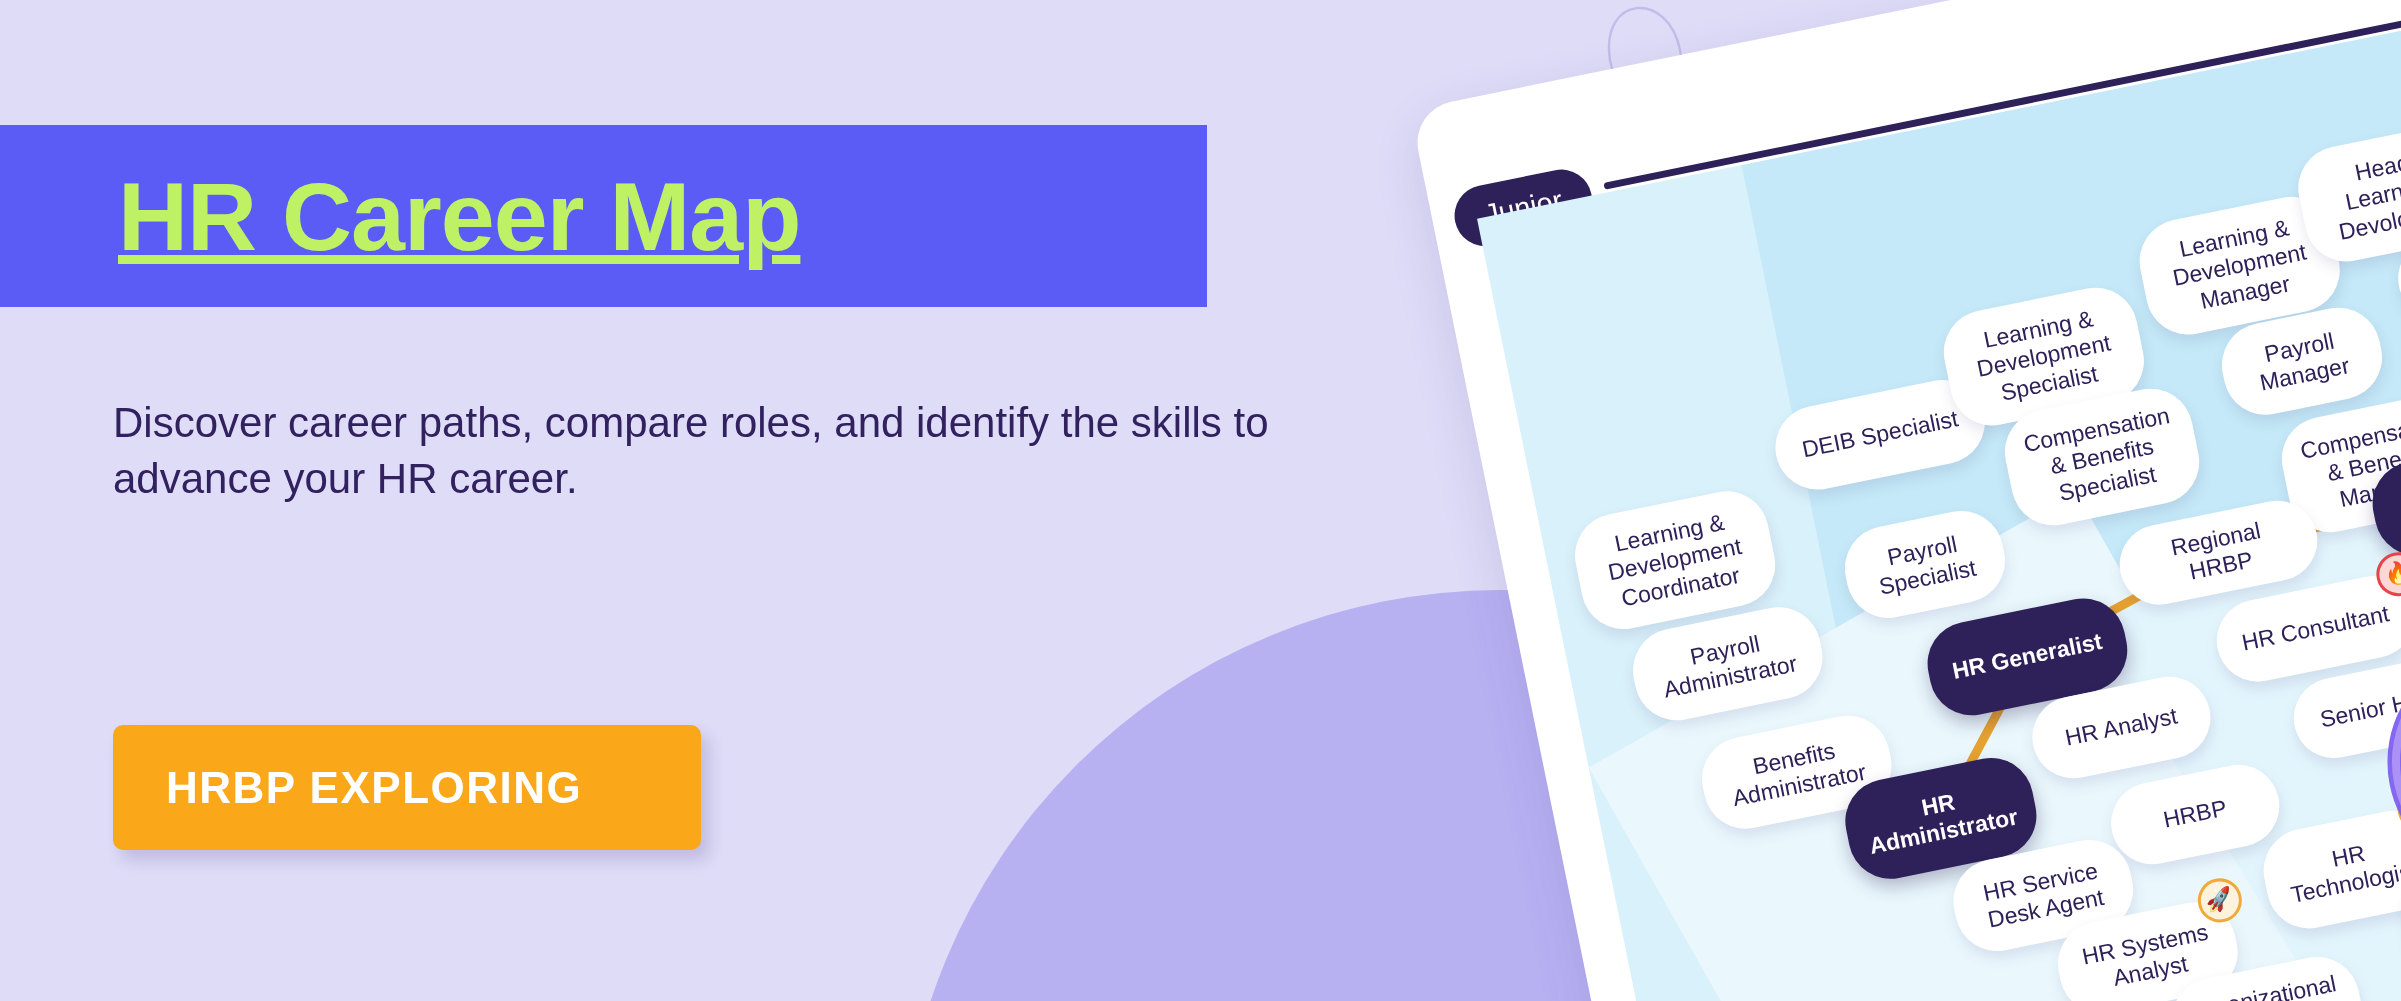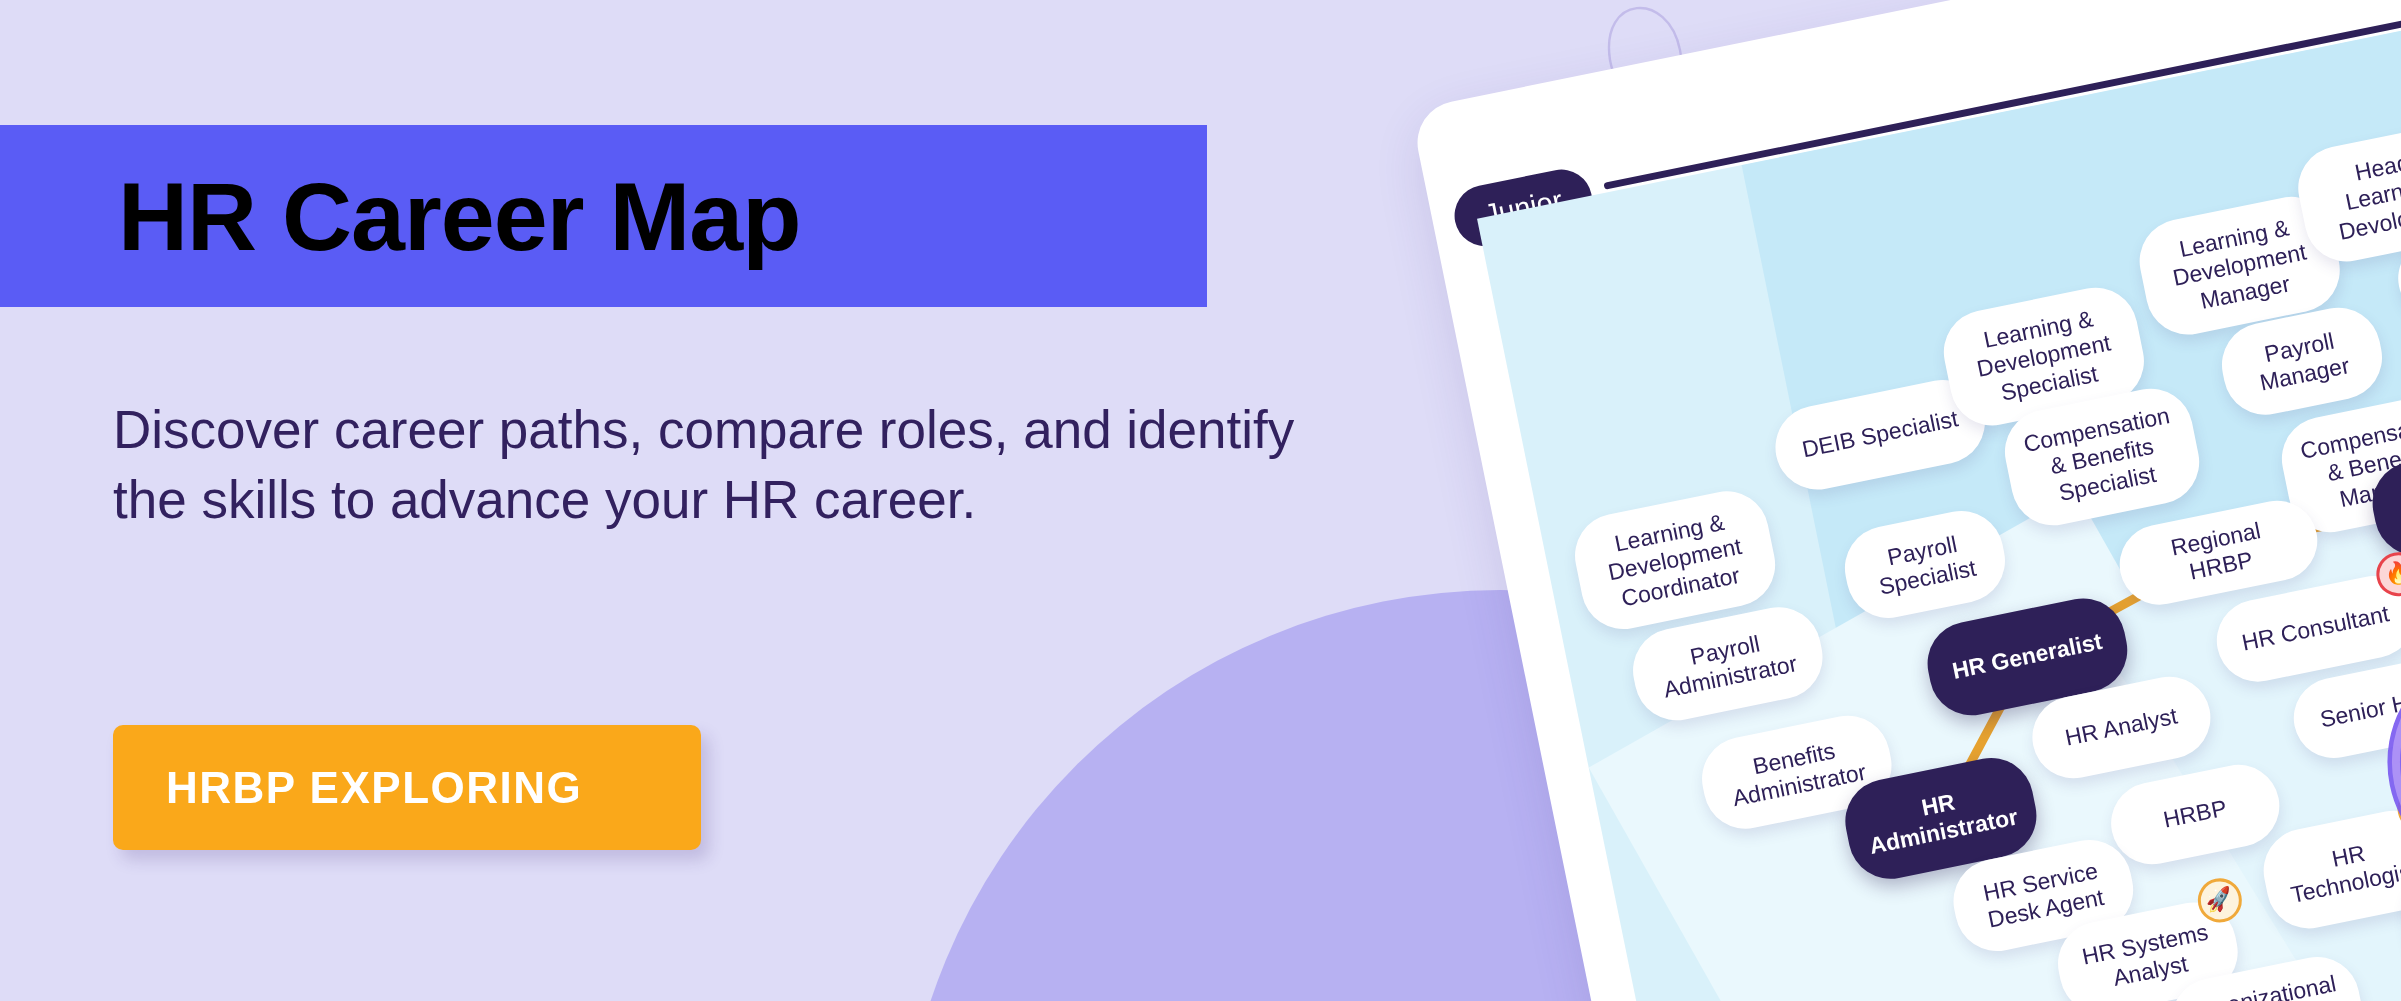--- a/index.html
+++ b/index.html
@@ -24,34 +24,35 @@
   
   #hero { position:absolute; left:0; top:0; width:1300px; height:1001px; z-index:5; }
 
   .title-band {
     position:absolute; left:0; top:125px;
     width:1207px; height:182px;
     background:#5a5cf5;
     display:flex; align-items:center;
   }
   .title-band h1 {
-    color:#000000;
+    color:#bef264;
     font-size:97px;
     font-weight:700;
     letter-spacing:-1px;
     margin-left:118px;
     line-height:1;
     white-space:nowrap;
+    text-decoration:underline;
   }
 
   .subtitle {
     position:absolute; left:113px; top:395px;
     width:1190px;
     color:#32215f;
-    font-size:53px;
+    font-size:42px;
     font-weight:400;
     line-height:1.33;
   }
 
   .cta-button {
     position:absolute; left:113px; top:725px;
     width:588px; height:125px;
     background:#faa81a;
     border:none; border-radius:10px;
     box-shadow:8px 10px 16px rgba(60,40,120,0.18);

